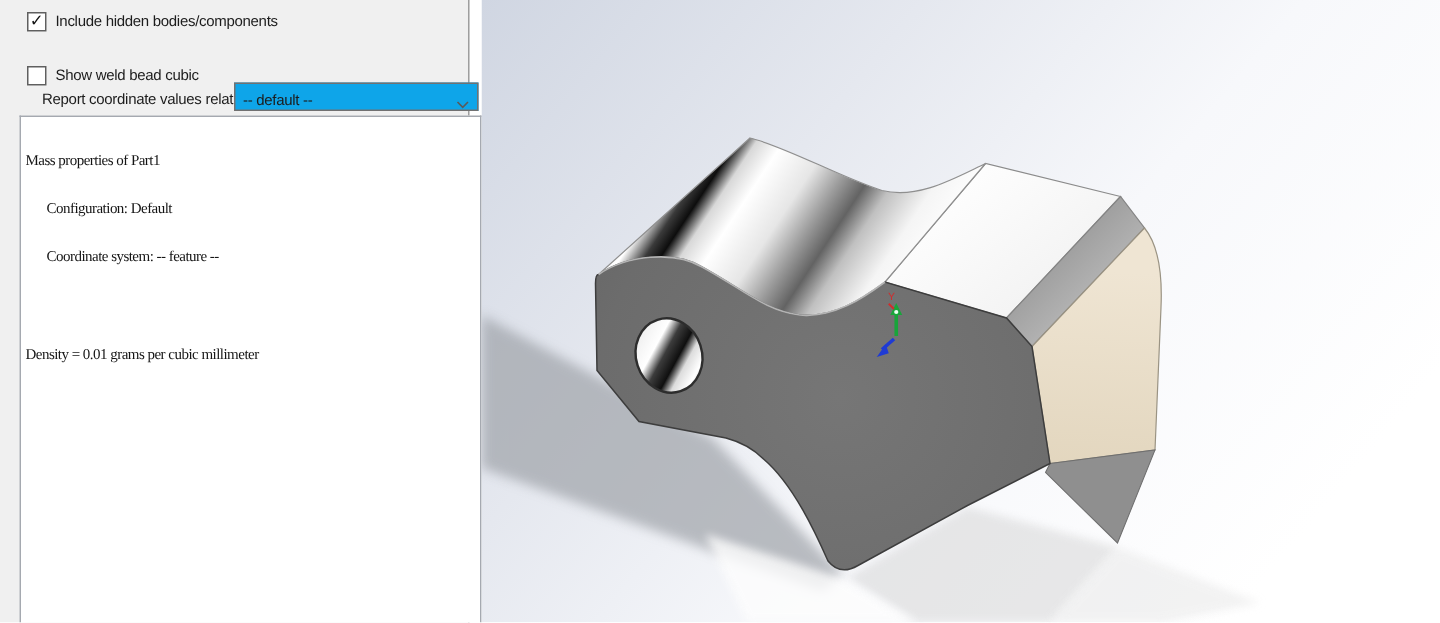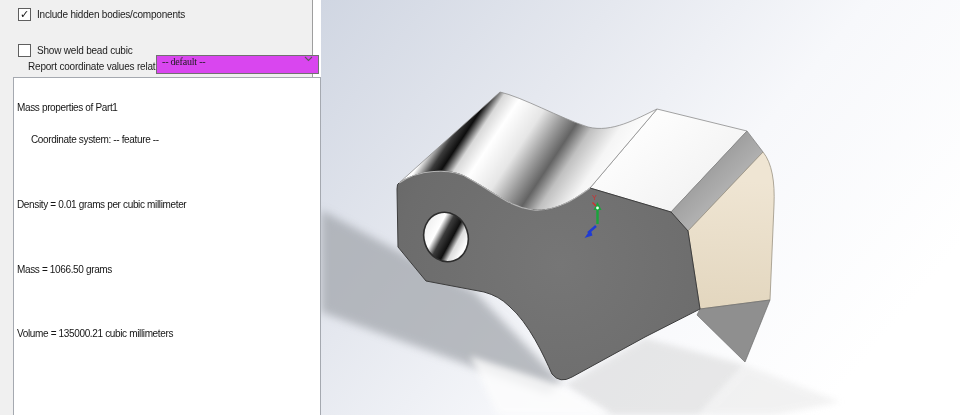--- a/index.html
+++ b/index.html
@@ -15,32 +15,32 @@
   .cb-row{position:absolute;left:18px;display:flex;align-items:center;gap:6px;height:13px;cursor:default;}
   .cb{
     width:11px;height:11px;flex:none;border:1px solid #5f5f5f;background:#fff;
     font:11px/11px "Liberation Sans",sans-serif;text-align:center;color:#111;box-sizing:content-box;
   }
   .cb.checked::after{content:"\2713";}
   .cb-label,.dd-label{font-size:10px;letter-spacing:-0.2px;color:#1c1c1c;white-space:nowrap;}
   .dd-label{position:absolute;left:28px;top:61px;}
   .dropdown{
     position:absolute;left:156px;top:55px;width:163px;height:19px;box-sizing:border-box;
-    background:#d946ef;border:1px solid #717171;display:flex;align-items:flex-start;
-    justify-content:space-between;padding:0 5px;font-size:10px;letter-spacing:-0.2px;color:#1c1c1c;font-family:Liberation Serif, serif;
+    background:#0ea5e9;border:1px solid #717171;display:flex;align-items:flex-end;
+    justify-content:space-between;padding:0 5px;font-size:10px;letter-spacing:-0.2px;color:#1c1c1c;
   }
   .chev{flex:none;margin-left:4px;}
   
   .report{
     position:absolute;left:13px;top:77px;width:308px;height:338px;box-sizing:border-box;
     background:#ffffff;border:1px solid #a5a9b0;border-bottom:none;overflow:hidden;
     padding:3px 0 0 3px;font-size:10px;letter-spacing:-0.35px;line-height:10.8px;
     color:#151515;white-space:pre;
   }
-  .ln{height:10.8px;overflow:hidden;}
+  .ln{height:10.8px;overflow:hidden;font-family:Liberation Serif, serif;}
   .ind{padding-left:14px;}
   
   .viewport{position:absolute;left:321px;top:0;width:639px;height:415px;}
 </style>
 </head>
 <body>
 
 <div class="panel">
 
   <div class="cb-row" style="top:8px">
@@ -55,27 +55,26 @@
   <span class="dd-label">Report coordinate values relative to:</span>
   <div class="dropdown">
     <span>-- default --</span>
     <svg class="chev" width="9" height="6" viewBox="0 0 9 6">
         <polyline points="1,1 4.5,4.5 8,1" fill="none" stroke="#5a5a5a" stroke-width="1.1"></polyline>
       </svg>
   </div>
 
   <div class="report">
     <div class="ln">Mass properties of Part1</div>
+    <div class="ln ind">Configuration: Default</div>
     <div class="ln ind">Coordinate system: -- feature --</div>
     <div class="ln"></div>
     <div class="ln">Density = 0.01 grams per cubic millimeter</div>
     <div class="ln"></div>
-    <div class="ln">Mass = 1066.50 grams</div>
-    <div class="ln"></div>
-    <div class="ln">Volume = 135000.21 cubic millimeters</div>
+    <div class="ln"></div>
     <div class="ln"></div>
     
     
     
     
     
     
     
     
     

